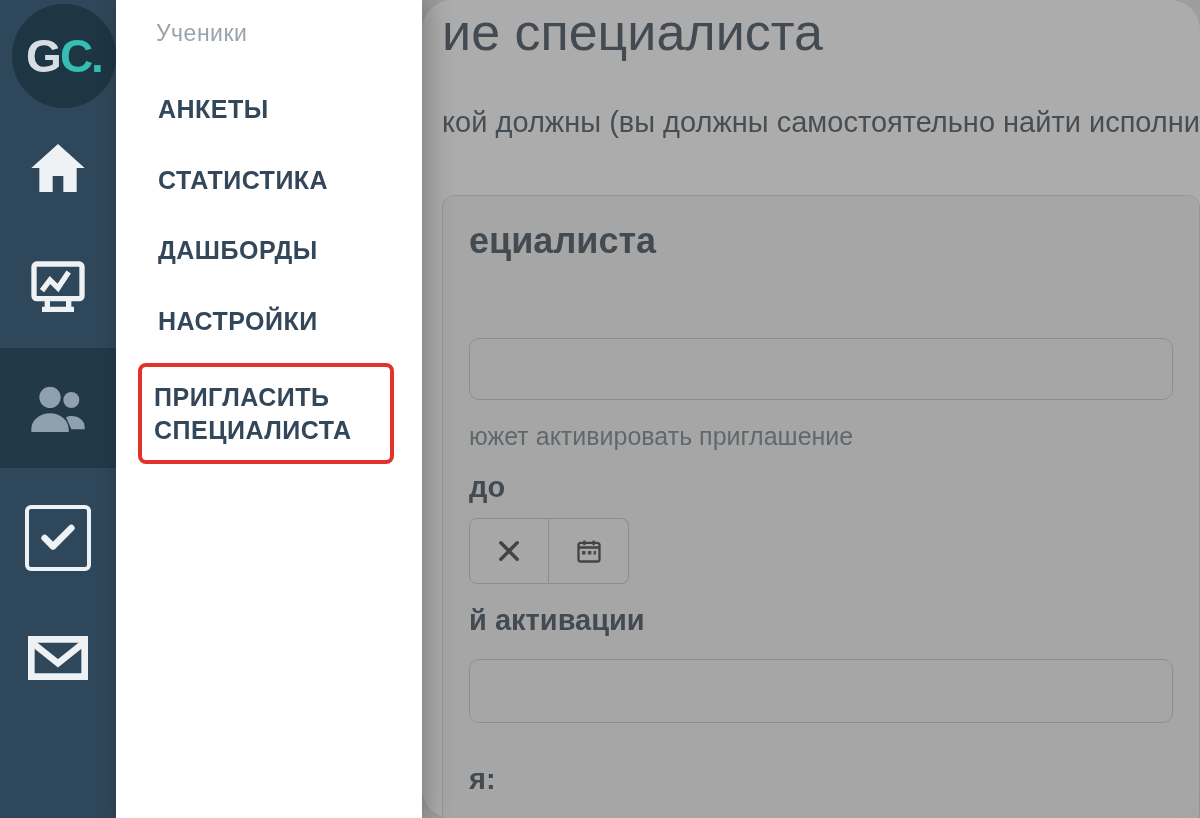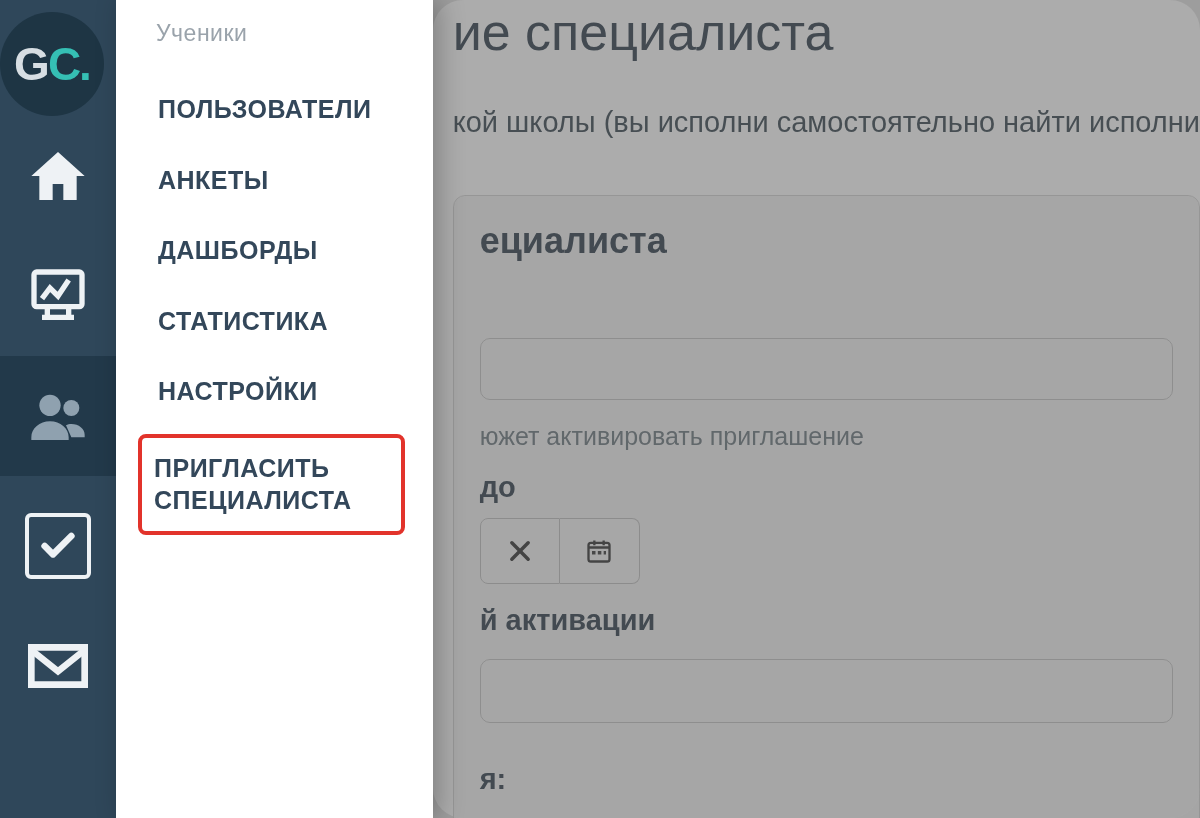--- a/index.html
+++ b/index.html
@@ -1,20 +1,20 @@
 <!DOCTYPE html>
 <html><head>
 <meta charset="utf-8">
 <style>
   * { box-sizing: border-box; margin: 0; padding: 0; }
   html, body { width: 1200px; height: 818px; overflow: hidden; font-family: -apple-system, "Segoe UI", Helvetica, Arial, sans-serif; }
   body { display: flex; background: #c6c6c6; }
 
   
-  .rail { width: 124px; background: #2f475a; display: flex; flex-direction: column; align-items: flex-start; padding-top: 12px; }
+  .rail { width: 124px; background: #2f475a; display: flex; flex-direction: column; align-items: flex-end; padding-top: 4px; }
   .logo { width: 104px; height: 104px; border-radius: 50%; background: #1e3544; display: flex; align-items: center; justify-content: center; }
   .logo-text { font-size: 46px; font-weight: 700; letter-spacing: -2px; }
   .logo-g { color: #d7dee3; }
   .logo-c { color: #35bfb4; }
   .rail-item { width: 116px; height: 120px; display: flex; align-items: center; justify-content: center; }
   .rail-item svg { width: 64px; height: 64px; fill: #eef2f5; }
   .rail-item.active { background: #22394a; }
   .rail-item.active-pale svg { fill: #8fa1af; }
   .rail-item.box { margin-top: 10px; }
   .rail-item .box-border { width: 66px; height: 66px; border: 4px solid #eef2f5; border-radius: 6px; display:flex; align-items:center; justify-content:center; }
@@ -91,32 +91,31 @@
   <div class="rail-item">
     <svg viewBox="0 0 24 24">
         <path d="M2 5h20v14H2z" fill="none" stroke="#eef2f5" stroke-width="2.5"></path>
         <path d="M2 6l10 8L22 6" fill="none" stroke="#eef2f5" stroke-width="2.5"></path>
       </svg>
   </div>
 </nav>
 
 <aside class="panel">
   <div class="panel-title">Ученики</div>
-  <a class="panel-item">ПОЛЬЗОВАТЕЛИ</a>
   <a class="panel-item">АНКЕТЫ</a>
+  <a class="panel-item">СТАТИСТИКА</a>
   <a class="panel-item">ДАШБОРДЫ</a>
-  <a class="panel-item">СТАТИСТИКА</a>
   <a class="panel-item">НАСТРОЙКИ</a>
   <a class="panel-item highlighted">ПРИГЛАСИТЬ СПЕЦИАЛИСТА</a>
 </aside>
 
 <main class="main dim">
   <div class="content">
     <h1 class="page-title">ие специалиста</h1>
-    <div class="page-sub">кой школы (вы исполни самостоятельно найти исполни</div>
+    <div class="page-sub">кой должны (вы должны самостоятельно найти исполни</div>
 
     <section class="card">
       <h2>ециалиста</h2>
 
       <input class="field-input" type="text" style="">
 
       <div class="hint">южет активировать приглашение</div>
 
       <div class="label"> до</div>
       <div class="date-group">

